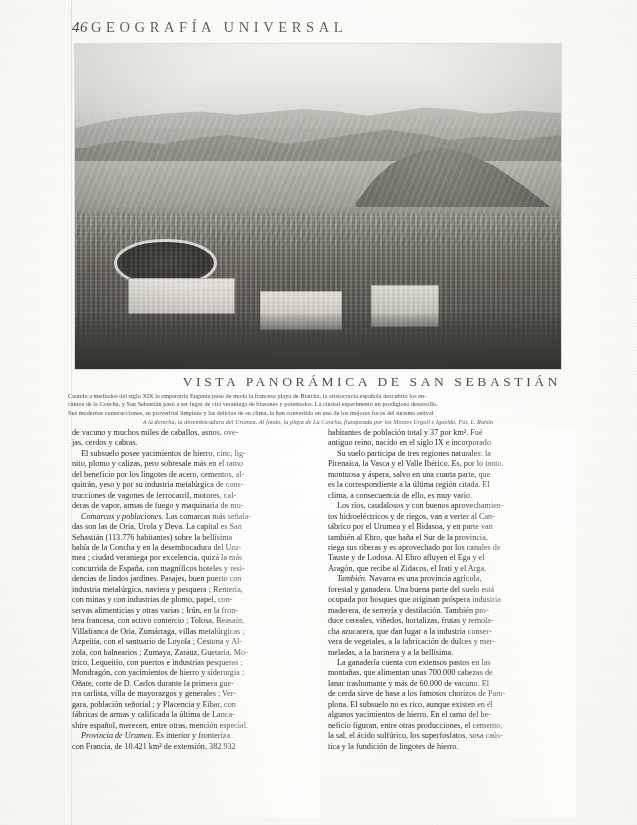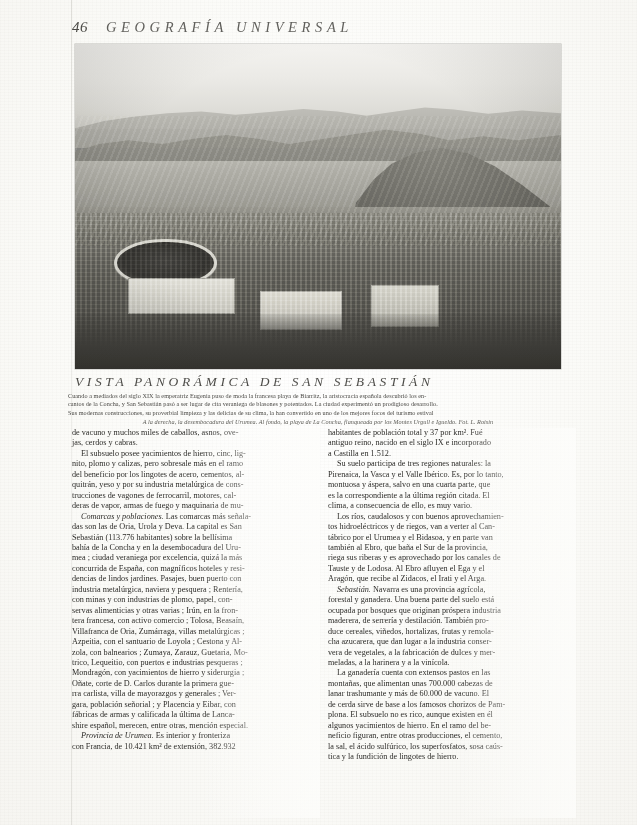--- a/index.html
+++ b/index.html
@@ -25,30 +25,30 @@
   }
   
   .gutter-rule{
     position:absolute;left:71px;top:0;width:1px;height:825px;
     background:linear-gradient(to bottom, rgba(160,158,150,.30), rgba(160,158,150,.12) 60%, rgba(160,158,150,.25));
   }
 
   
   .runhead{
     position:absolute;left:72px;top:19px;width:490px;height:22px;
-    display:flex;align-items:baseline;gap:18px;
+    display:flex;align-items:baseline;gap:3px;
     color:#2b2b28;
   }
   .folio{
     font-style:italic;font-size:15px;letter-spacing:.5px;
     color:#33322e;
     opacity:.88;
   }
   .runtitle{
-    font-style:italic;font-size:14.5px;letter-spacing:4.6px;
+    font-size:14.5px;letter-spacing:4.6px;
     color:#3a3935;opacity:.80;
     text-transform:uppercase;
   }
 
   
   .plate{
     position:absolute;left:75px;top:44px;width:486px;height:325px;
     overflow:hidden;
     background:#8d8d8a;
     box-shadow:0 0 0 0.5px rgba(70,70,66,.35);
@@ -128,22 +128,21 @@
     mix-blend-mode:overlay;opacity:.7;
   }
   .vignette{
     position:absolute;inset:0;
     background:radial-gradient(ellipse at 50% 45%, rgba(0,0,0,0) 55%, rgba(40,40,36,.16) 100%);
   }
 
   
   .plate-title{
     position:absolute;left:75px;top:374px;width:486px;
-    text-align:left;
-    font-style:italic;
+    text-align:right;
     font-size:13.5px;
     letter-spacing:3.6px;
     color:#3b3a36;
     opacity:.9;
   }
   .plate-caption{
     position:absolute;left:68px;top:392px;width:500px;
     font-size:6.2px;
     line-height:8.4px;
     color:#4a4945;
@@ -249,41 +248,40 @@
         <p class="runon"><span>rra carlista, villa de mayorazgos y generales ; Ver-</span></p>
         <p class="runon"><span>gara, población señorial ; y Placencia y Eibar, con</span></p>
         <p class="runon"><span>fábricas de armas y calificada la última de Lanca-</span></p>
         <p class="runon"><span>shire español, merecen, entre otras, mención especial.</span></p>
         <p class="runon ind"><i>Provincia de Urumea.</i><span>  Es interior y fronteriza</span></p>
         <p class="runon"><span>con Francia, de 10.421 km² de extensión, 382.932</span></p>
       </div>
     <div class="col fadewrap" id="col-right">
         <p class="runon"><span>habitantes de población total y 37 por km². Fué</span></p>
         <p class="runon"><span>antiguo reino, nacido en el siglo IX e incorporado</span></p>
-        <p class="runon"><span>a Castilla en 1.512.</span></p>
         <p class="runon ind"><span>Su suelo participa de tres regiones naturales: la</span></p>
         <p class="runon"><span>Pirenaica, la Vasca y el Valle Ibérico. Es, por lo tanto,</span></p>
         <p class="runon"><span>montuosa y áspera, salvo en una cuarta parte, que</span></p>
         <p class="runon"><span>es la correspondiente a la última región citada. El</span></p>
         <p class="runon"><span>clima, a consecuencia de ello, es muy vario.</span></p>
         <p class="runon ind"><span>Los ríos, caudalosos y con buenos aprovechamien-</span></p>
         <p class="runon"><span>tos hidroeléctricos y de riegos, van a verter al Can-</span></p>
         <p class="runon"><span>tábrico por el Urumea y el Bidasoa, y en parte van</span></p>
         <p class="runon"><span>también al Ebro, que baña el Sur de la provincia,</span></p>
         <p class="runon"><span>riega sus riberas y es aprovechado por los canales de</span></p>
         <p class="runon"><span>Tauste y de Lodosa. Al Ebro afluyen el Ega y el</span></p>
         <p class="runon"><span>Aragón, que recibe al Zidacos, el Irati y el Arga.</span></p>
-        <p class="runon ind"><i>Sebastián.</i><span>  Navarra es una provincia agrícola,</span></p>
+        <p class="runon ind"><i>También.</i><span>  Navarra es una provincia agrícola,</span></p>
         <p class="runon"><span>forestal y ganadera. Una buena parte del suelo está</span></p>
         <p class="runon"><span>ocupada por bosques que originan próspera industria</span></p>
         <p class="runon"><span>maderera, de serrería y destilación. También pro-</span></p>
         <p class="runon"><span>duce cereales, viñedos, hortalizas, frutas y remola-</span></p>
         <p class="runon"><span>cha azucarera, que dan lugar a la industria conser-</span></p>
         <p class="runon"><span>vera de vegetales, a la fabricación de dulces y mer-</span></p>
-        <p class="runon"><span>meladas, a la harinera y a la vinícola.</span></p>
+        <p class="runon"><span>meladas, a la harinera y a la bellísima.</span></p>
         <p class="runon ind"><span>La ganadería cuenta con extensos pastos en las</span></p>
         <p class="runon"><span>montañas, que alimentan unas 700.000 cabezas de</span></p>
         <p class="runon"><span>lanar trashumante y más de 60.000 de vacuno. El</span></p>
         <p class="runon"><span>de cerda sirve de base a los famosos chorizos de Pam-</span></p>
         <p class="runon"><span>plona. El subsuelo no es rico, aunque existen en él</span></p>
         <p class="runon"><span>algunos yacimientos de hierro. En el ramo del be-</span></p>
         <p class="runon"><span>neficio figuran, entre otras producciones, el cemento,</span></p>
         <p class="runon"><span>la sal, el ácido sulfúrico, los superfosfatos, sosa caús-</span></p>
         <p class="runon"><span>tica y la fundición de lingotes de hierro.</span></p>
       </div>

